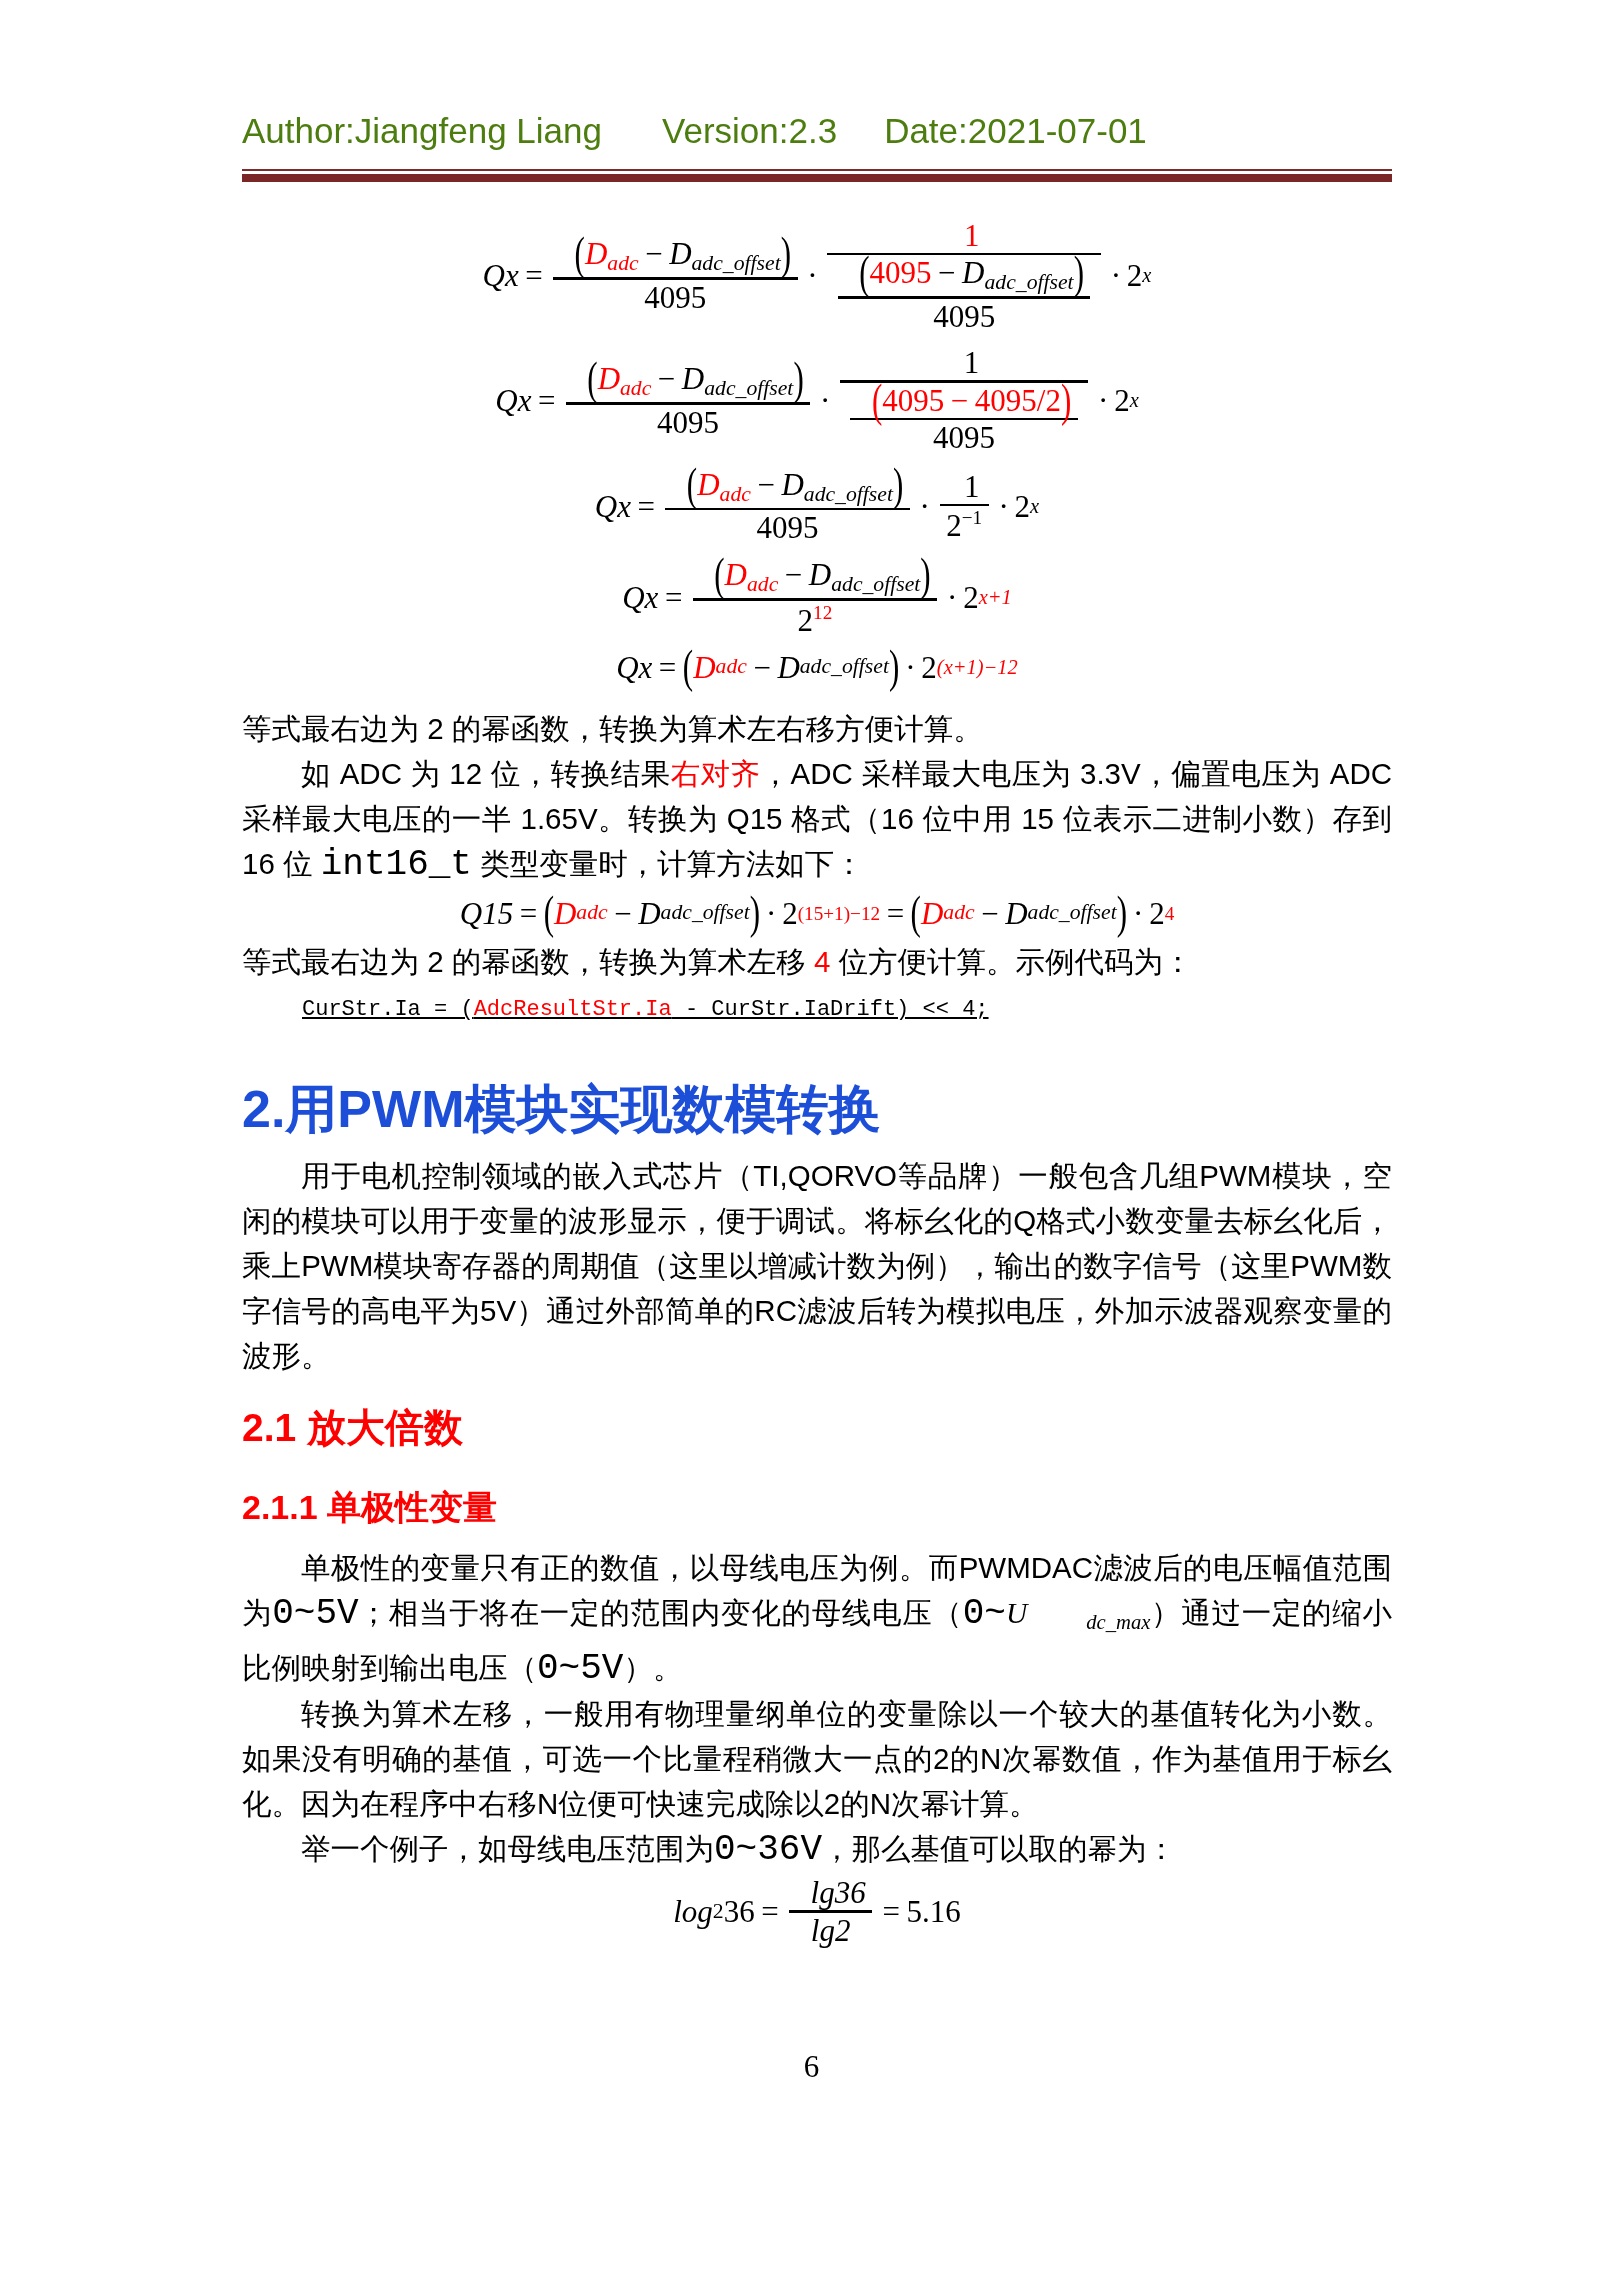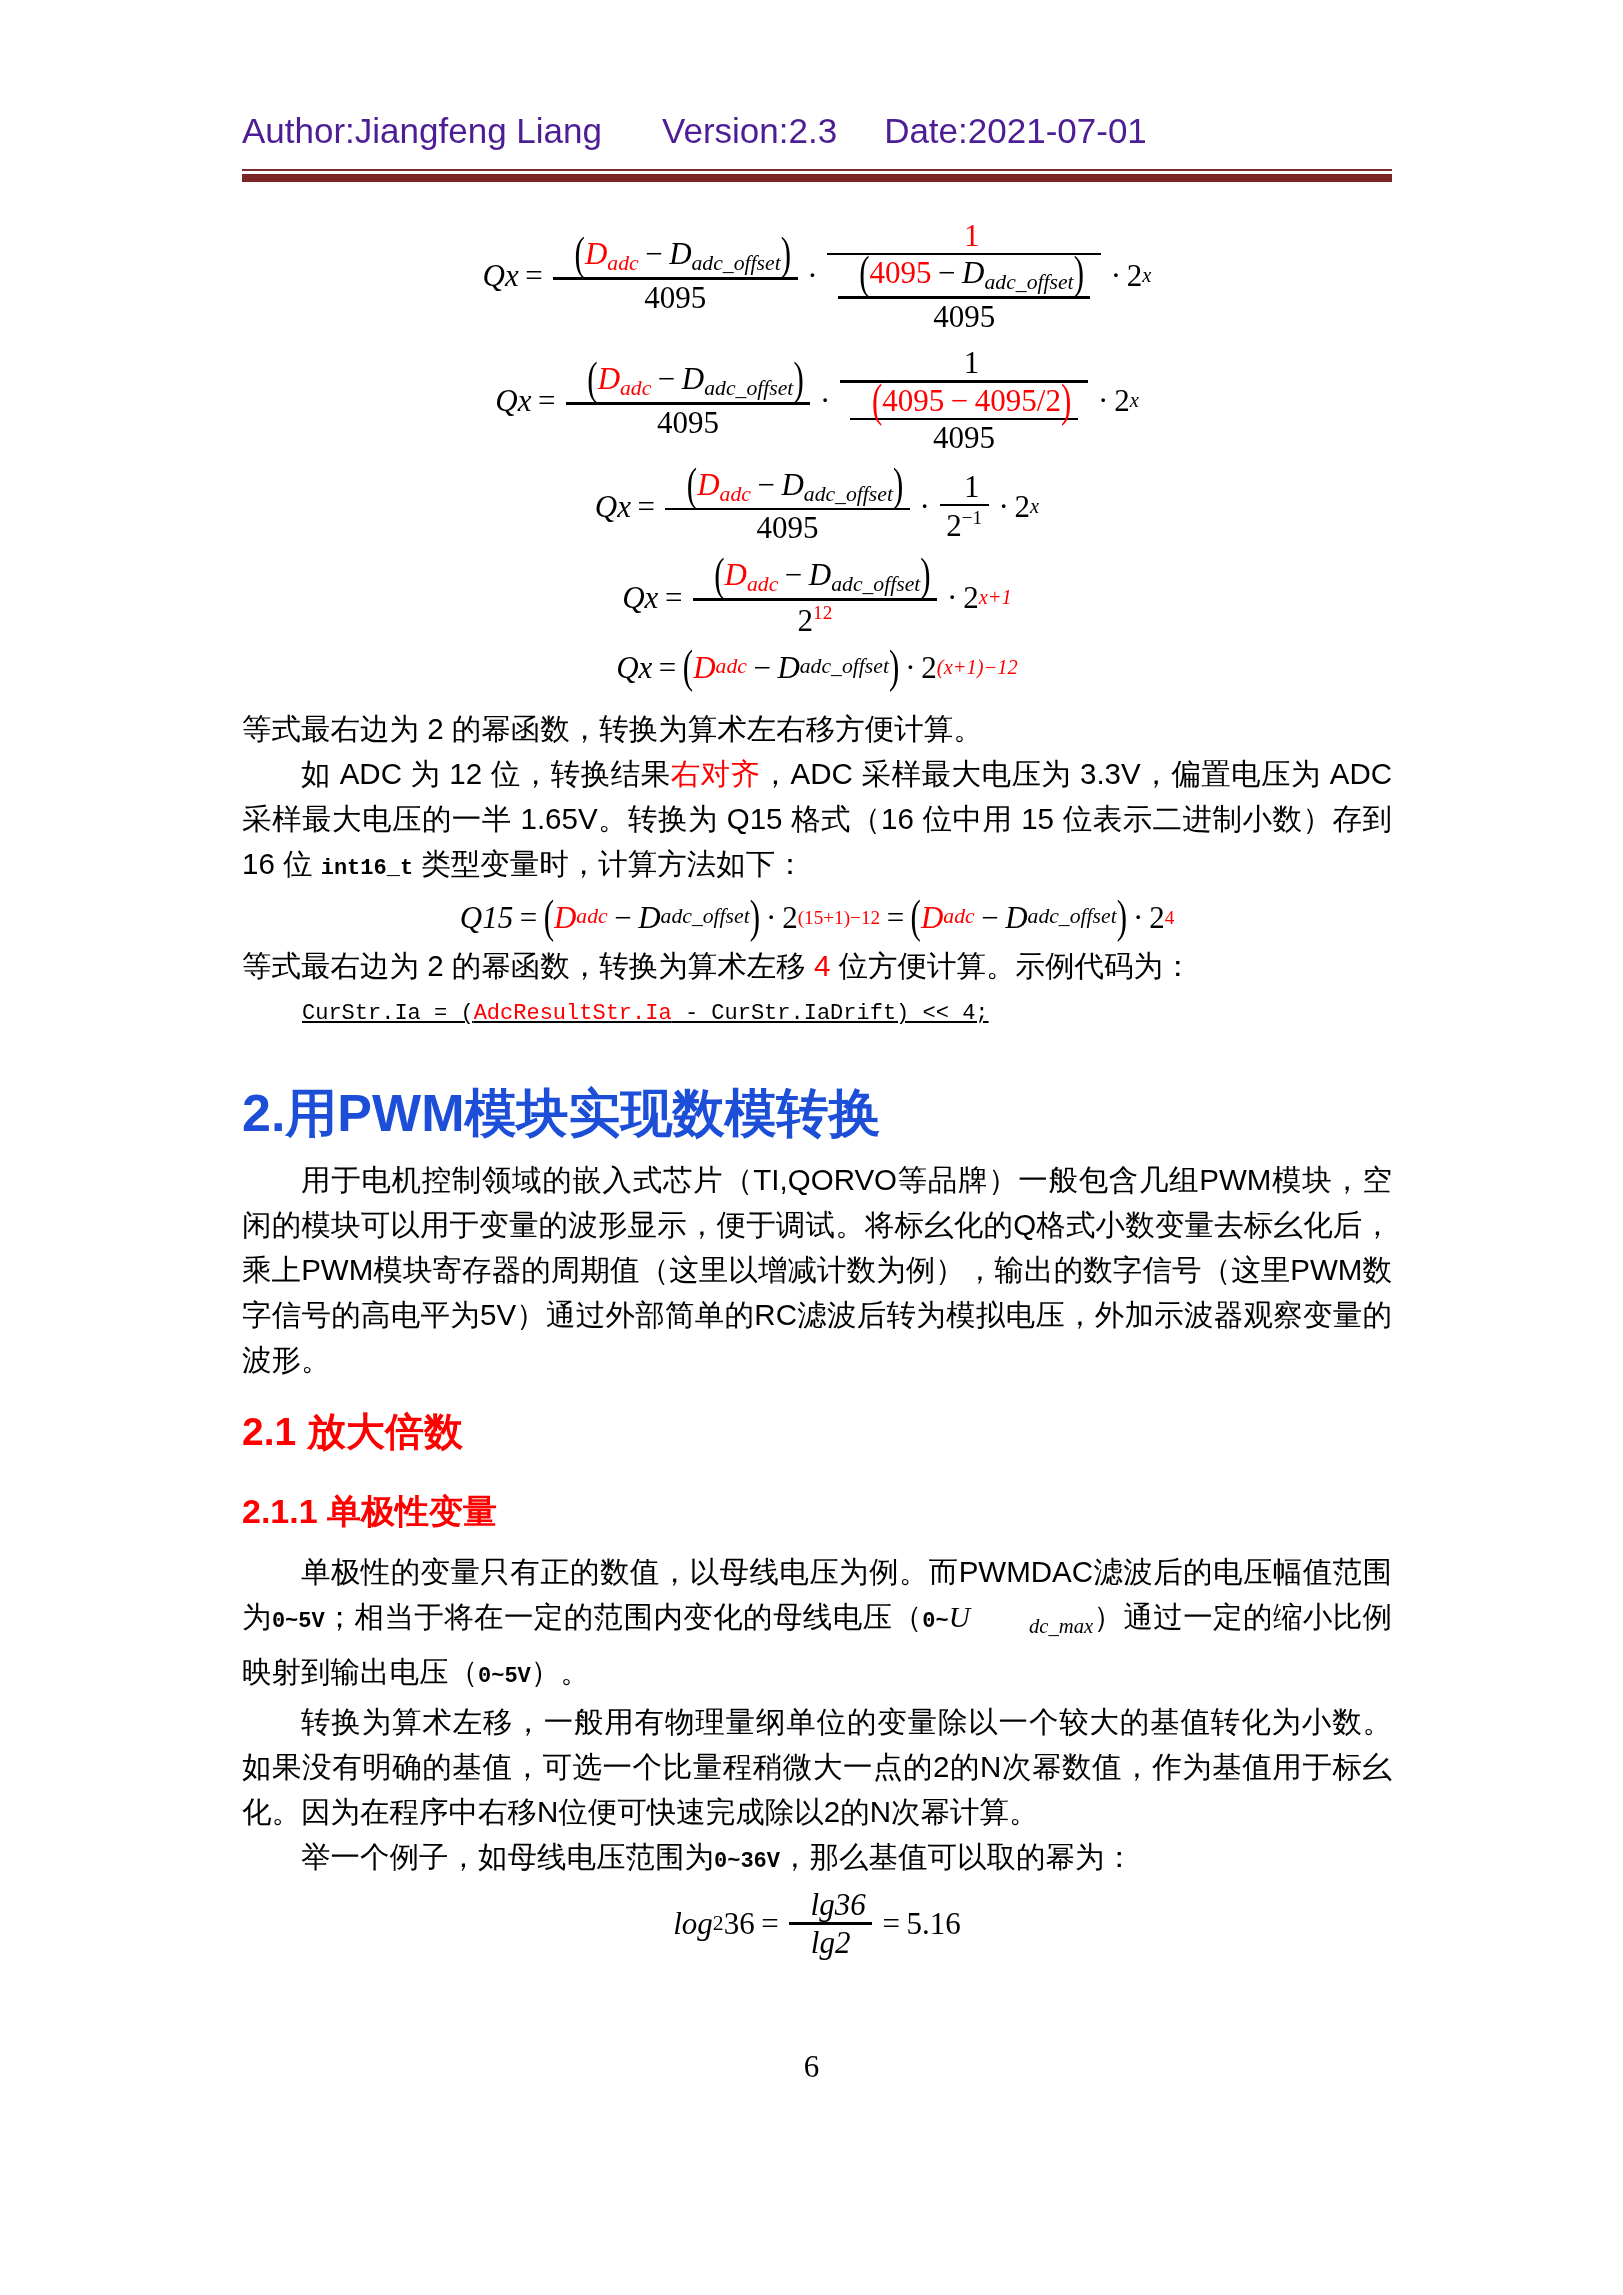--- a/index.html
+++ b/index.html
@@ -10,21 +10,21 @@
     color:#000000;
     -webkit-font-smoothing:antialiased;
   }
   .page { position:relative; width:1623px; height:2295px; box-sizing:border-box; }
 
   
   .header {
     position:absolute; left:242px; top:111px; width:1149px;
     display:flex; align-items:baseline;
   }
-  .header-item { font-size:35px; letter-spacing:0px; white-space:pre; color:#4c1d95; }
+  .header-item { font-size:35px; letter-spacing:0px; white-space:pre; color:#4d7c0f; }
   .hdr-gap-1 { width:60px; }
   .hdr-gap-2 { width:47px; }
 
   .rule-wrap { position:absolute; left:242px; top:169px; width:1150px; }
   .rule-thin { height:2px; background:#7c2c2c; }
   .rule-gap  { height:3.3px; background:#ffffff; }
   .rule-thick{ height:7.9px; background:#7b2626; }
 
   .content { position:absolute; left:242px; top:196px; width:1150px; }
 
@@ -66,21 +66,21 @@
   p.para {
     margin:0;
     font-size:29.5px;
     line-height:45px;
     text-align:justify;
     text-justify:inter-ideograph;
     color:#000;
     font-family:"Liberation Sans", sans-serif;
   }
   .indent { text-indent:59px; }
-  .mono { font-family:"Liberation Mono", monospace; font-weight:bold; font-size:22px; }
+  .mono { font-family:"Liberation Mono", monospace; font-weight:normal; font-size:36px; }
   .it { font-family:"Liberation Serif", serif; font-style:italic; }
 
   .code-line {
     margin:0;
     font-family:"Liberation Mono", monospace;
     font-size:22px;
     line-height:41px;
     padding-left:60px;
     color:#000;
     white-space:pre;

